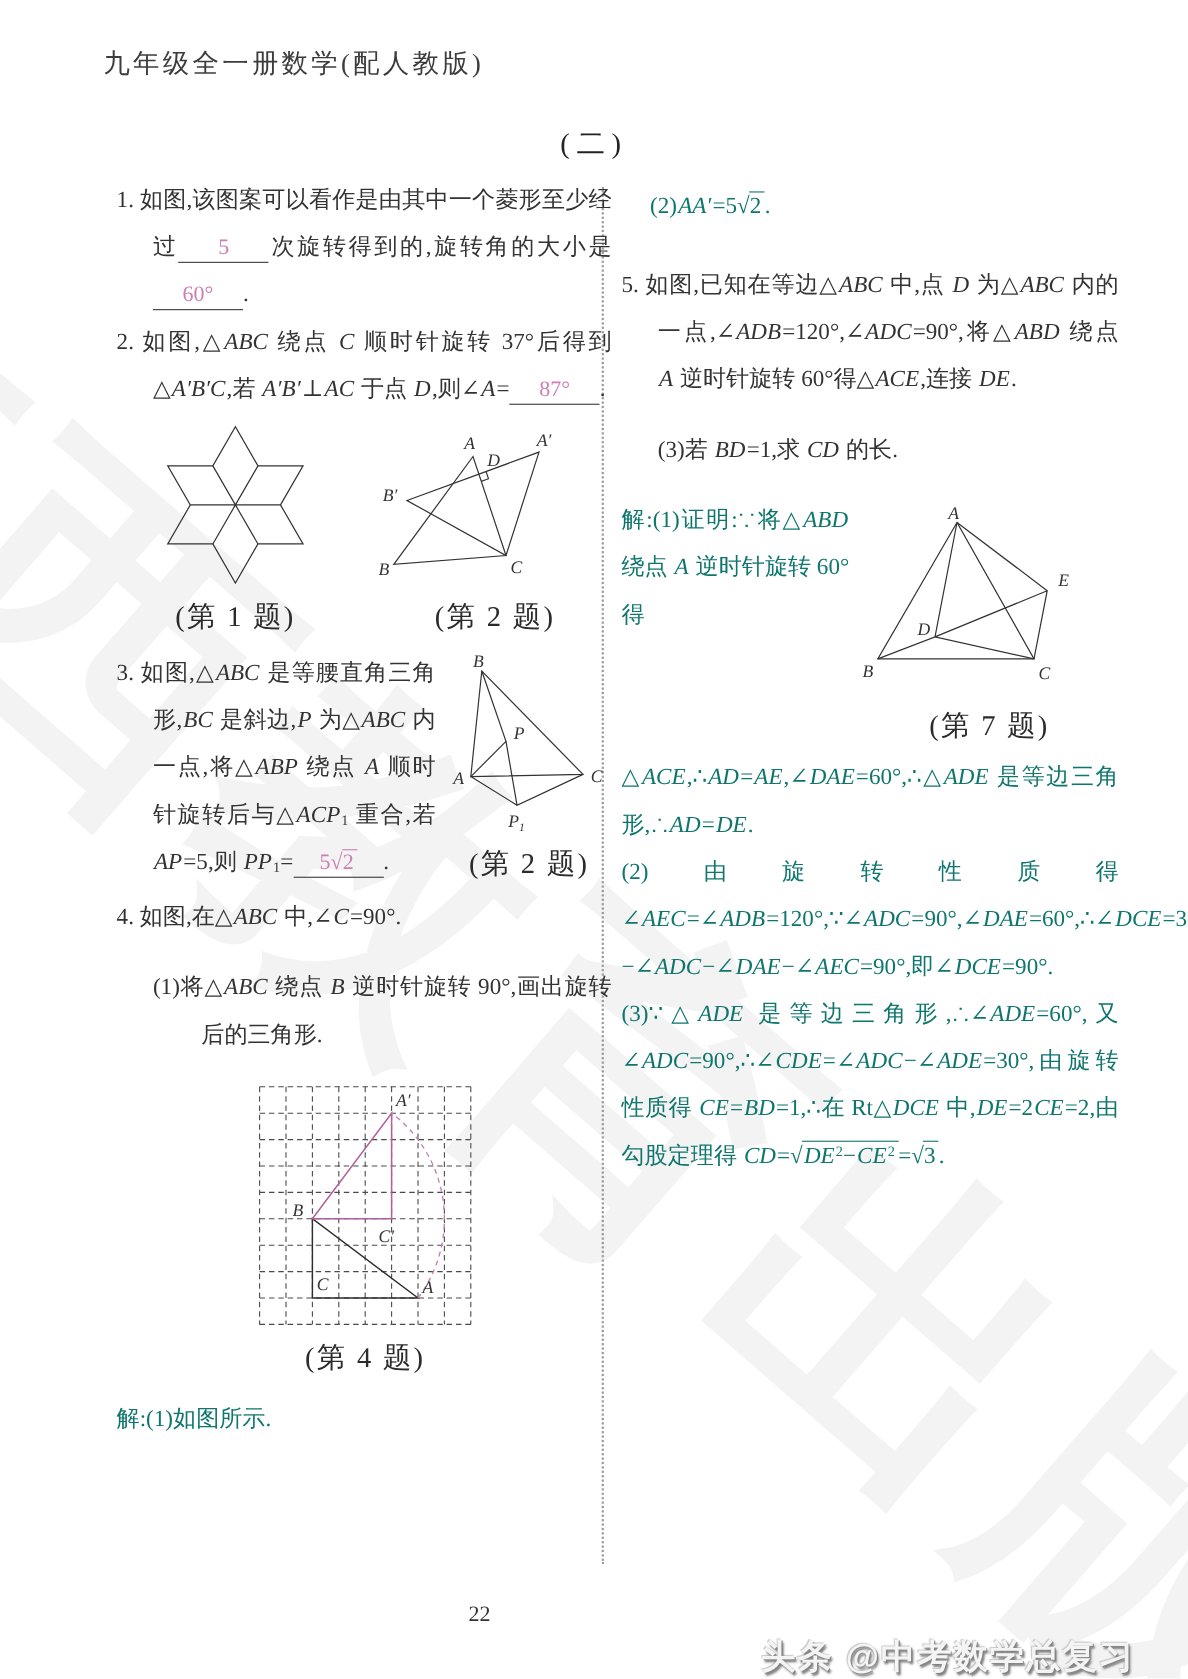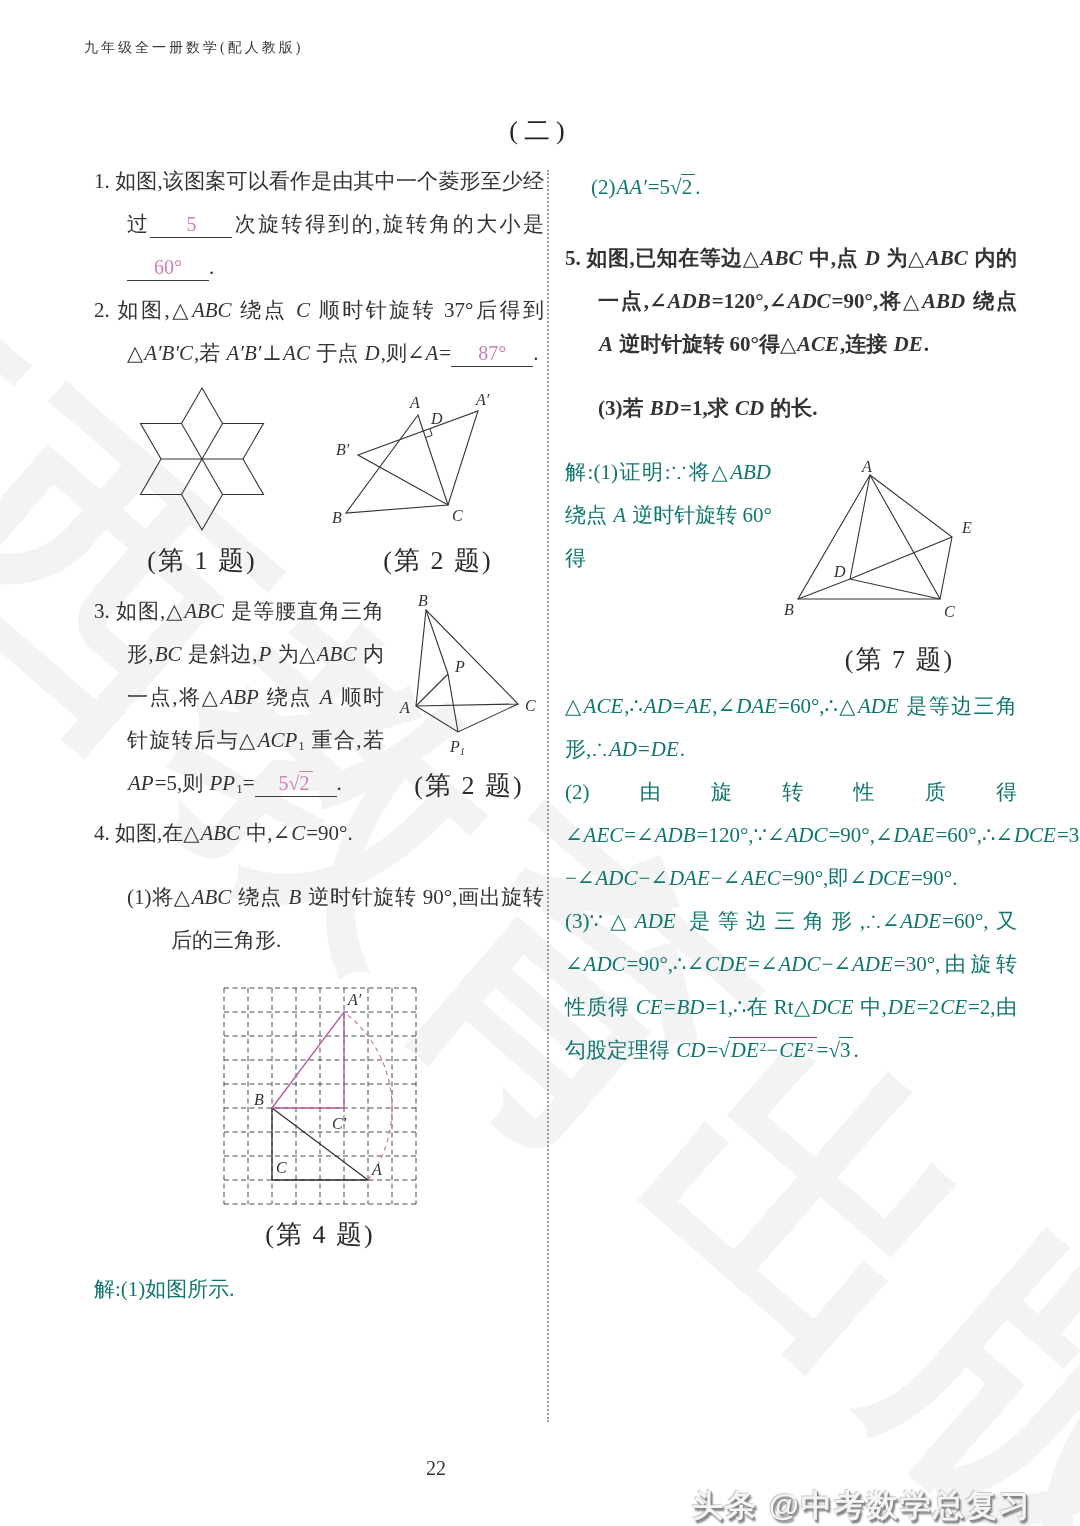--- a/index.html
+++ b/index.html
@@ -11,25 +11,25 @@
   }
   
   .bg-watermark{
     position:absolute;top:40px;left:-60px;width:2000px;
     transform:rotate(41deg);transform-origin:0 0;
     font-size:300px;letter-spacing:18px;white-space:nowrap;
     color:rgba(40,40,40,0.055);font-weight:bold;z-index:0;pointer-events:none;
   }
   .content{position:relative;z-index:1;}
   
-  .header{position:absolute;top:34px;left:84px;font-size:14px;letter-spacing:3px;color:#3c3c3c;text-align:center;}
+  .header{position:absolute;top:34px;left:94px;font-size:24px;letter-spacing:3px;color:#3c3c3c;text-align:center;}
   .section-title{position:absolute;top:104px;left:0;width:1080px;text-align:center;
     font-size:26px;letter-spacing:6px;color:#222;}
   
-  .col-left{position:absolute;left:94px;top:160px;width:450px;text-align:justify;}
+  .col-left{position:absolute;left:106px;top:160px;width:450px;text-align:justify;}
   .col-right{position:absolute;left:565px;top:166px;width:452px;text-align:justify;}
   .divider{position:absolute;left:547px;top:170px;height:1252px;border-left:2px dotted #9a9a9a;}
   
   .prob{padding-left:33px;text-indent:-33px;margin:0;}
   .sub{margin-left:33px;padding-left:44px;text-indent:-44px;}
   .plain{margin:0;}
   .pink{color:#0f766e;}
   .mv{font-style:italic;font-family:"Liberation Serif","DejaVu Serif",serif;padding:0 1px;}
   .msup{font-size:0.62em;vertical-align:0.5em;line-height:0;}
   .msub{font-size:0.62em;vertical-align:-0.22em;line-height:0;}
@@ -50,21 +50,21 @@
   svg text{font-size:16px;font-style:italic;fill:#333;font-family:"Liberation Serif","DejaVu Serif",serif;}
   .fig4wrap{margin:14px 0 2px 118px;width:216px;}
   
   .page-number{position:absolute;top:1448px;left:0;width:872px;text-align:center;font-size:20px;color:#333;}
   .brand-watermark{
     position:absolute;top:1474px;right:48px;z-index:3;
     font-family:"Liberation Sans","DejaVu Sans",sans-serif;font-weight:bold;
     font-size:31px;letter-spacing:2px;color:#f4f4f4;
     text-shadow:2px 3px 2px #7f7f7f,-1px -1px 1px #c8c8c8,1px 1px 0 #9a9a9a;
   }
-  .mt-gap{margin-top:28px;font-weight:bold;}
+  .mt-gap{margin-top:28px;}
   .ansline{margin-left:26px;}
 </style>
 </head>
 <body>
 
 <div class="bg-watermark">江西教育出版社</div>
 
 <div class="content">
 
   <div class="header">九年级全一册数学(配人教版)</div>

